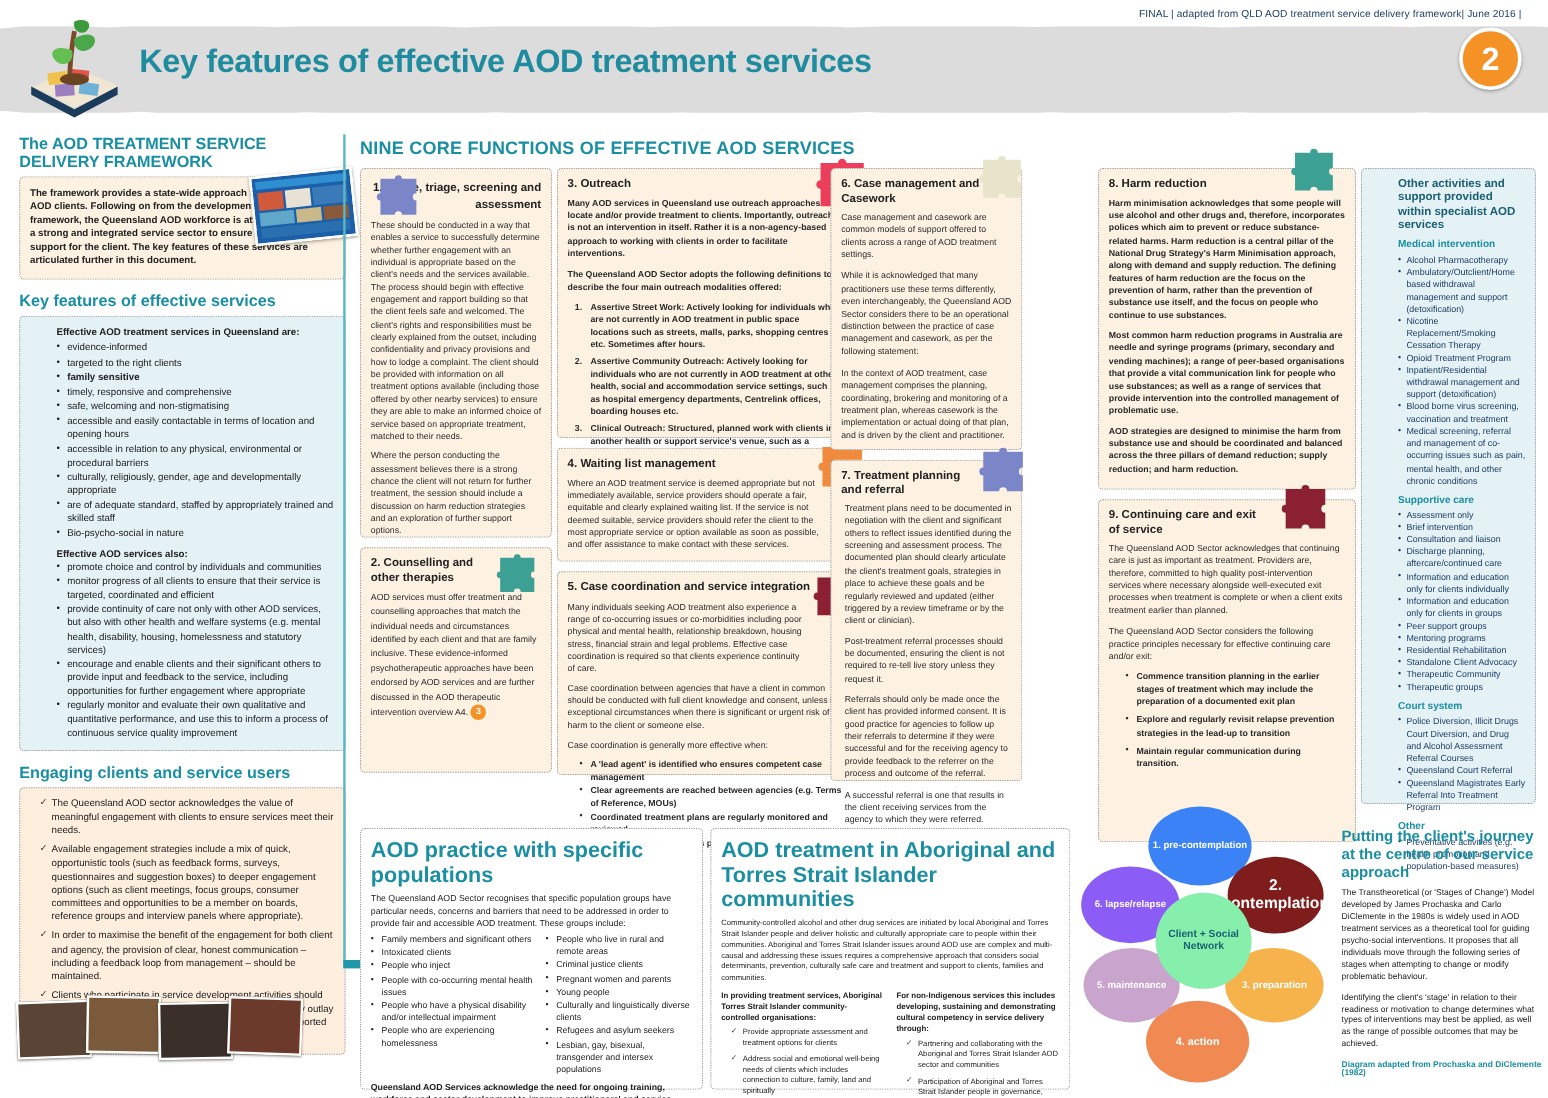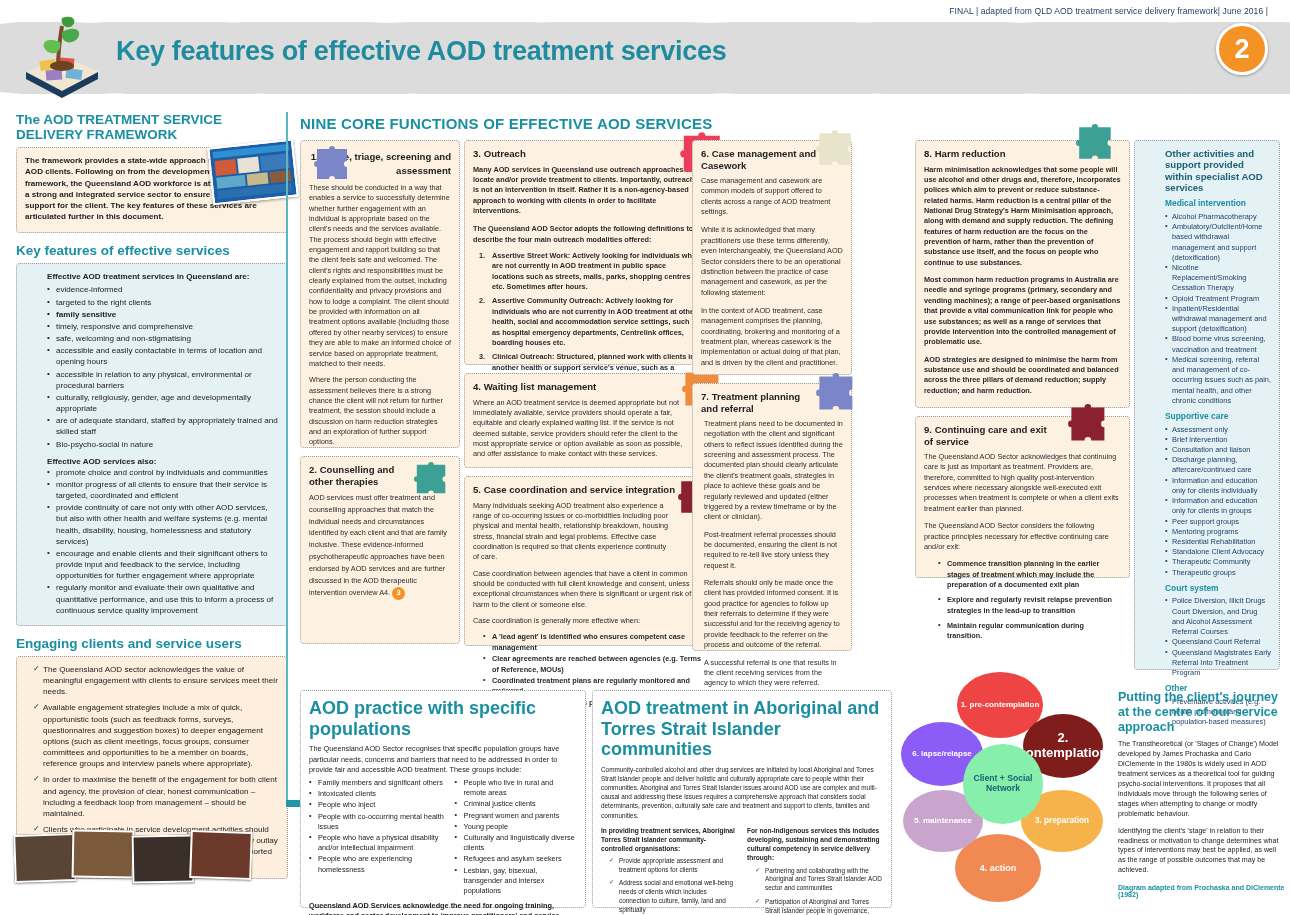--- a/index.html
+++ b/index.html
@@ -312,21 +312,21 @@
     <svg class="puzzle" style="right:12px;top:-18px;width:42px;height:42px;" viewBox="0 0 40 40">
       <path d="M4 4h12a3 3 0 1 1 6 0h12v12a3 3 0 1 0 0 6v12H22a3 3 0 1 0-6 0H4V22a3 3 0 1 1 0-6Z" fill="#3da095"></path>
     </svg>
     <div class="fn-title">8. Harm reduction</div>
     <div class="fn-body" style="font-weight:bold;">
       <p>Harm minimisation acknowledges that some people will use alcohol and other drugs and, therefore, incorporates polices which aim to prevent or reduce substance-related harms. Harm reduction is a central pillar of the National Drug Strategy's Harm Minimisation approach, along with demand and supply reduction. The defining features of harm reduction are the focus on the prevention of harm, rather than the prevention of substance use itself, and the focus on people who continue to use substances.</p>
       <p style="margin-top:7px;">Most common harm reduction programs in Australia are needle and syringe programs (primary, secondary and vending machines); a range of peer-based organisations that provide a vital communication link for people who use substances; as well as a range of services that provide intervention into the controlled management of problematic use.</p>
       <p style="margin-top:7px;">AOD strategies are designed to minimise the harm from substance use and should be coordinated and balanced across the three pillars of demand reduction; supply reduction; and harm reduction.</p>
     </div>
   </div>
-  <div class="fn-box box cream" style="height:162px;">
+  <div class="fn-box box cream" style="height:286px;">
     <svg class="puzzle" style="right:18px;top:-14px;width:44px;height:44px;" viewBox="0 0 40 40">
       <path d="M4 4h12a3 3 0 1 1 6 0h12v12a3 3 0 1 0 0 6v12H22a3 3 0 1 0-6 0H4V22a3 3 0 1 1 0-6Z" fill="#8c2033"></path>
     </svg>
     <div class="fn-title" style="width:130px;">9. Continuing care and exit of service</div>
     <div class="fn-body">
       <p>The Queensland AOD Sector acknowledges that continuing care is just as important as treatment. Providers are, therefore, committed to high quality post-intervention services where necessary alongside well-executed exit processes when treatment is complete or when a client exits treatment earlier than planned.</p>
       <p style="margin-top:7px;">The Queensland AOD Sector considers the following practice principles necessary for effective continuing care and/or exit:</p>
       <ul style="padding-left:14px; margin-top:7px; font-weight:bold;">
         <li style="margin-bottom:5px;">Commence transition planning in the earlier stages of treatment which may include the preparation of a documented exit plan</li>
         <li style="margin-bottom:5px;">Explore and regularly revisit relapse prevention strategies in the lead-up to transition</li>
@@ -423,21 +423,21 @@
       <ul class="tick txt" style="font-size:6.4px; padding-left:9px;">
         <li style="margin-bottom:5px;">Partnering and collaborating with the Aboriginal and Torres Strait Islander AOD sector and communities</li>
         <li style="margin-bottom:5px;">Participation of Aboriginal and Torres Strait Islander people in governance, management and service delivery levels of the organisation</li>
         <li>Delivering meaningful outcomes for Aboriginal and Torres Strait Islander people and communities</li>
       </ul>
     </div>
   </div>
 </div>
 
 <div id="cycle">
-  <div class="bubble" style="left: 52px; top: 0px; width: 86px; height: 66px; font-size: 8px; background: #ef4444;">
+  <div class="bubble" style="left: 52px; top: 0px; width: 86px; height: 66px; font-size: 8px; background: #3b82f6;">
     <span>1. pre-contemplation</span>
   </div>
   <div class="bubble" style="left: 118px; top: 42px; width: 80px; height: 64px; font-size: 13px; background: #7f1d1d;">
     <span>2. contemplation</span>
   </div>
   <div class="bubble" style="left: 116px; top: 118px; width: 82px; height: 62px; font-size: 8.2px; background: rgb(246, 178, 75);">
     <span>3. preparation</span>
   </div>
   <div class="bubble" style="left: 50px; top: 162px; width: 86px; height: 68px; font-size: 9px; background: rgb(240, 138, 82);">
     <span>4. action</span>

